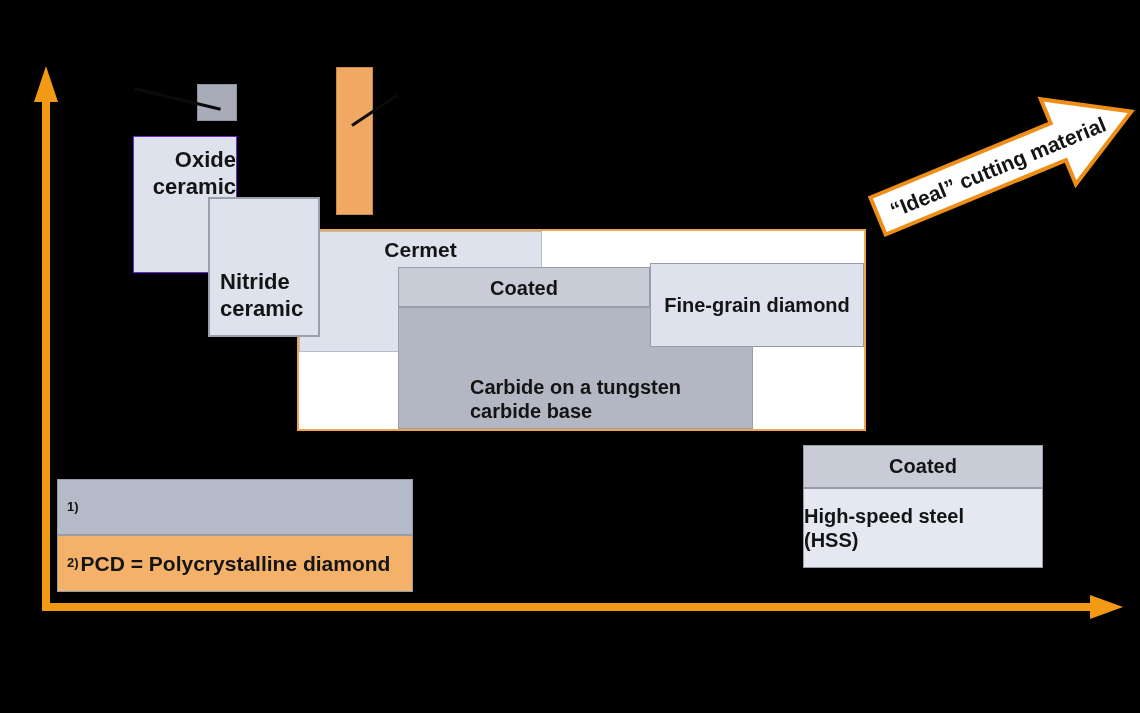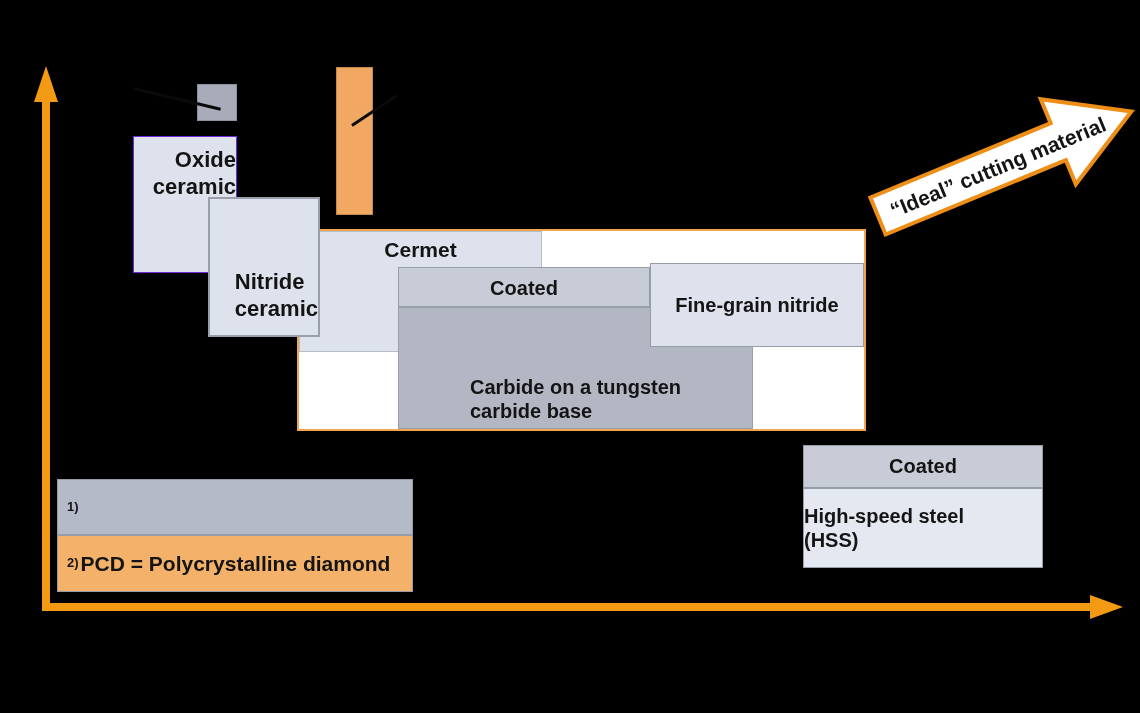--- a/index.html
+++ b/index.html
@@ -40,21 +40,21 @@
   #carbide-base-box{left:398px;top:307px;width:355px;height:122px;background:#b2b7c3;border:1px solid #9aa0ab;}
   #carbide-base-label{left:398px;top:348px;width:355px;display:flex;justify-content:center;font-size:20px;margin-top:27px;}
   #carbide-base-label .lbl{text-align:left;}
 
   #fine-grain-box{left:650px;top:263px;width:214px;height:84px;background:#dde2ed;border:1px solid #969da9;
     display:flex;align-items:center;justify-content:center;font-size:20px;}
 
   #oxide-box{left:133px;top:136px;width:104px;height:137px;background:#dde2ed;border:1px solid #6d28d9;
     padding:10px 0 0 10px;font-size:22px;text-align:right;}
   #nitride-box{left:208px;top:197px;width:112px;height:140px;background:#dde2ed;border:2px solid #99a0ac;
-    display:flex;align-items:flex-end;padding:0 0 12px 10px;font-size:22px;justify-content:flex-end;}
+    display:flex;align-items:flex-end;padding:0 0 12px 10px;font-size:22px;}
 
   
   #hss-header{left:803px;top:445px;width:240px;height:43px;background:#c8ccd6;border:1px solid #969da9;
     display:flex;align-items:center;justify-content:center;font-size:20px;}
   #hss-body{left:803px;top:488px;width:240px;height:80px;background:#e4e8f0;border:1px solid #969da9;
     display:flex;align-items:center;font-size:20px;}
 
   
   .legend-row{left:57px;width:356px;height:56px;border:1px solid #969da9;display:flex;align-items:center;
     padding-left:9px;font-size:21px;color:#141414;font-weight:bold;}
@@ -83,21 +83,21 @@
   <div class="abs" id="coated-carbide-box"></div>
   <div class="abs lbl" id="coated-carbide-label">Coated</div>
 
   <div class="abs" id="carbide-base-box"></div>
   <div class="abs" id="carbide-base-label">
     <span class="lbl">Carbide on a tungsten
 carbide base</span>
   </div>
 
   <div class="abs" id="fine-grain-box">
-    <span class="lbl">Fine-grain nitride</span>
+    <span class="lbl">Fine-grain diamond</span>
   </div>
 
   <div class="abs" id="oxide-box">
     <span class="lbl">Oxide
 ceramic</span>
   </div>
 
   <div class="abs" id="nitride-box">
     <span class="lbl">Nitride
 ceramic</span>

